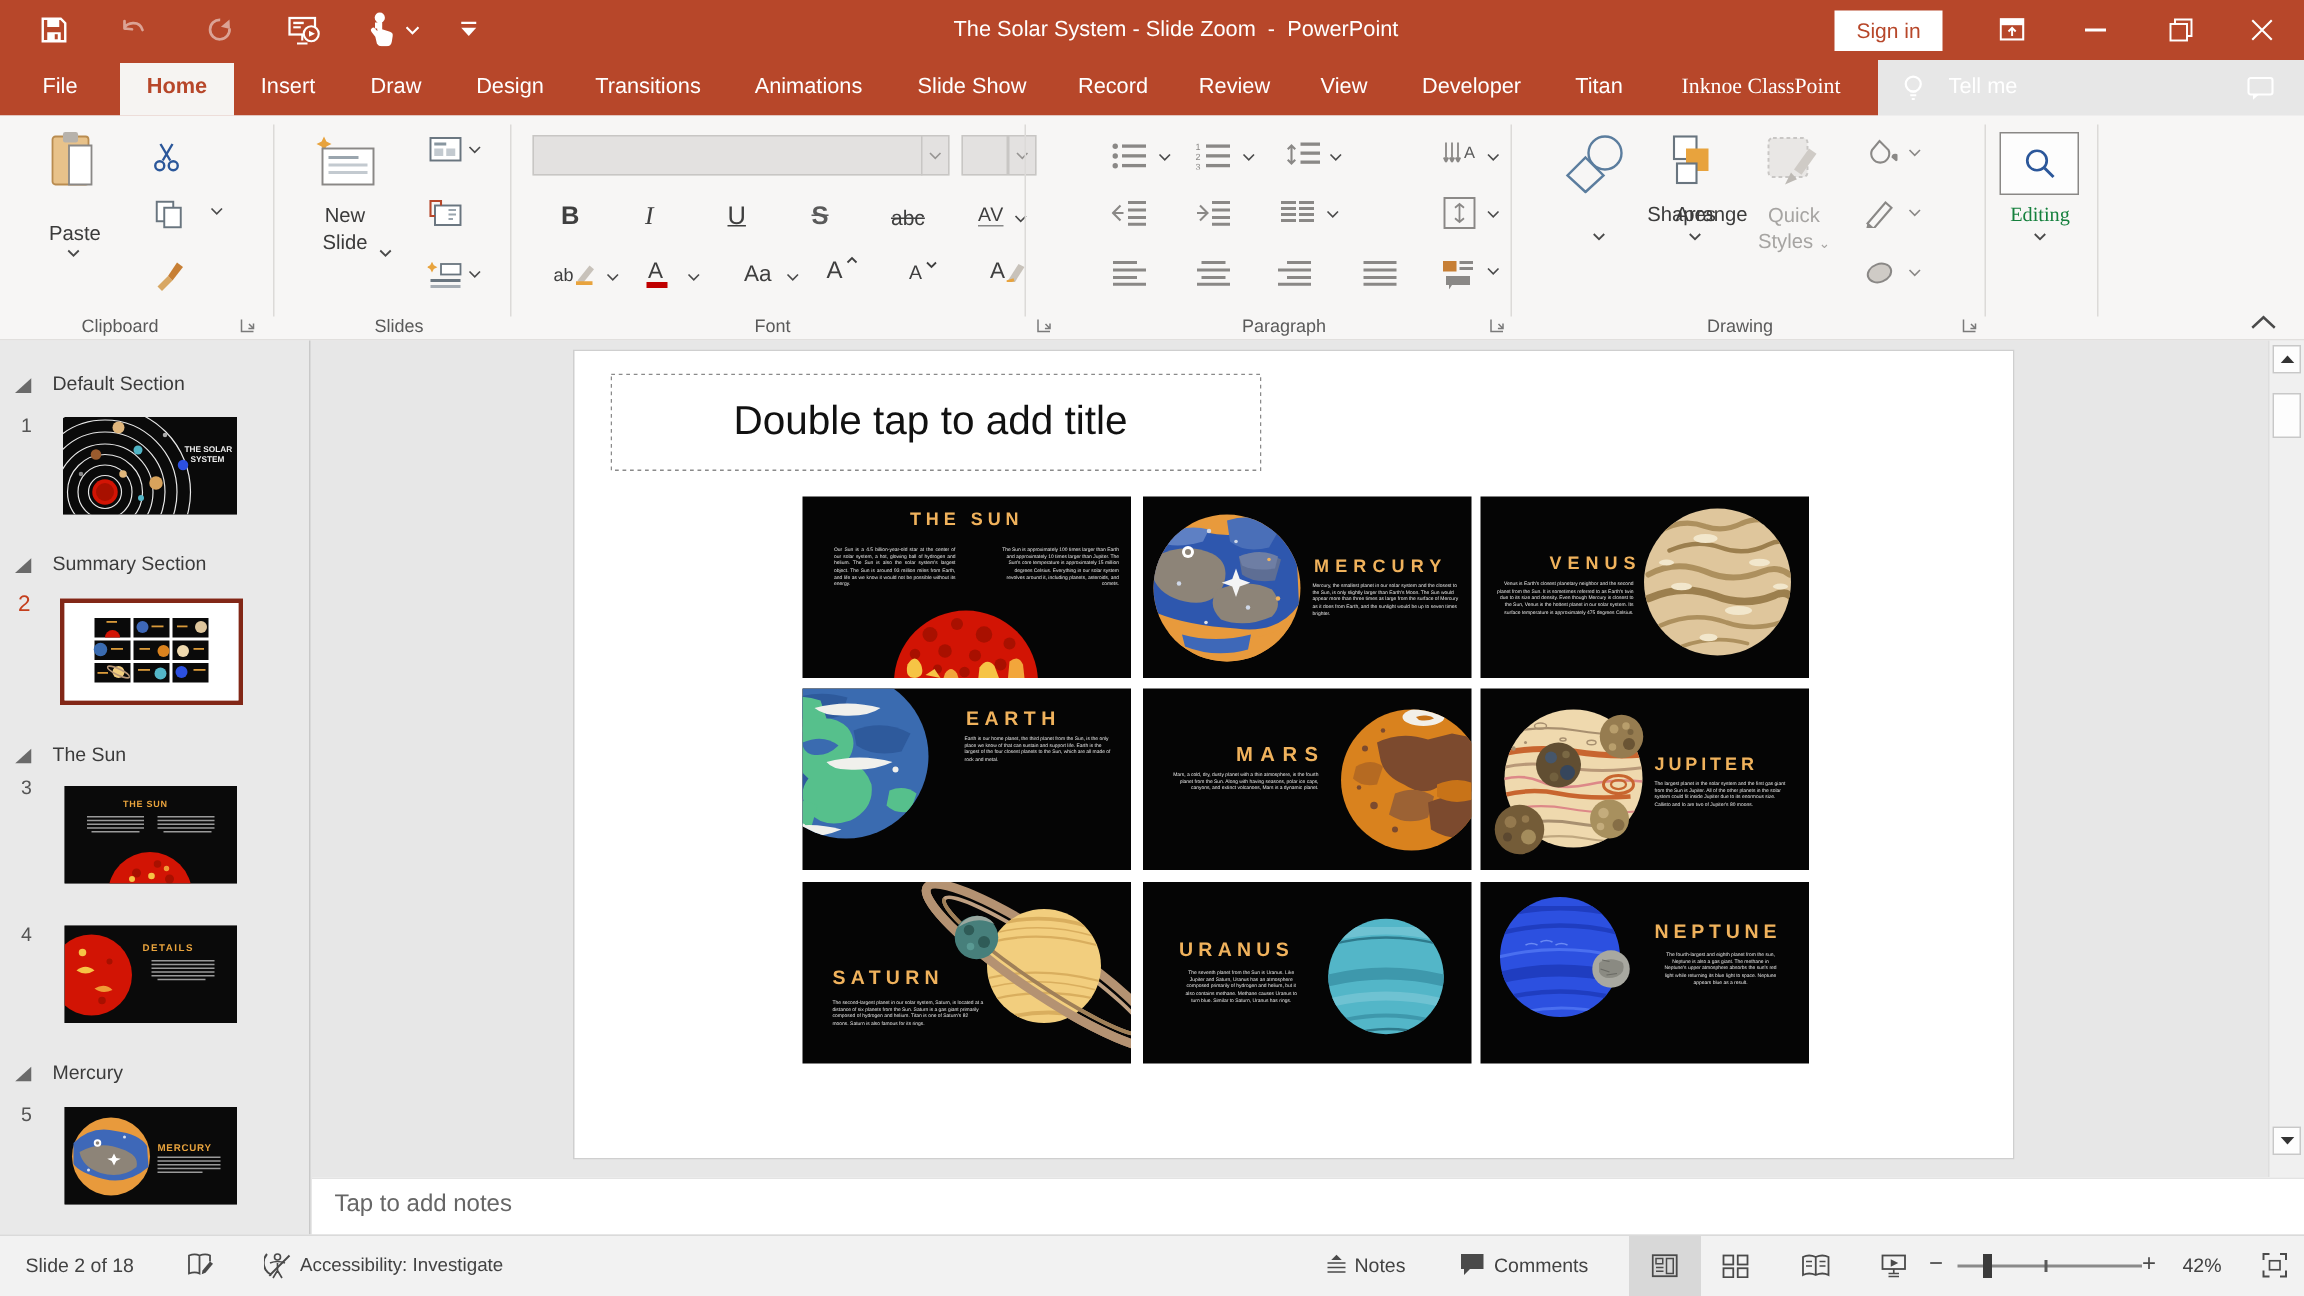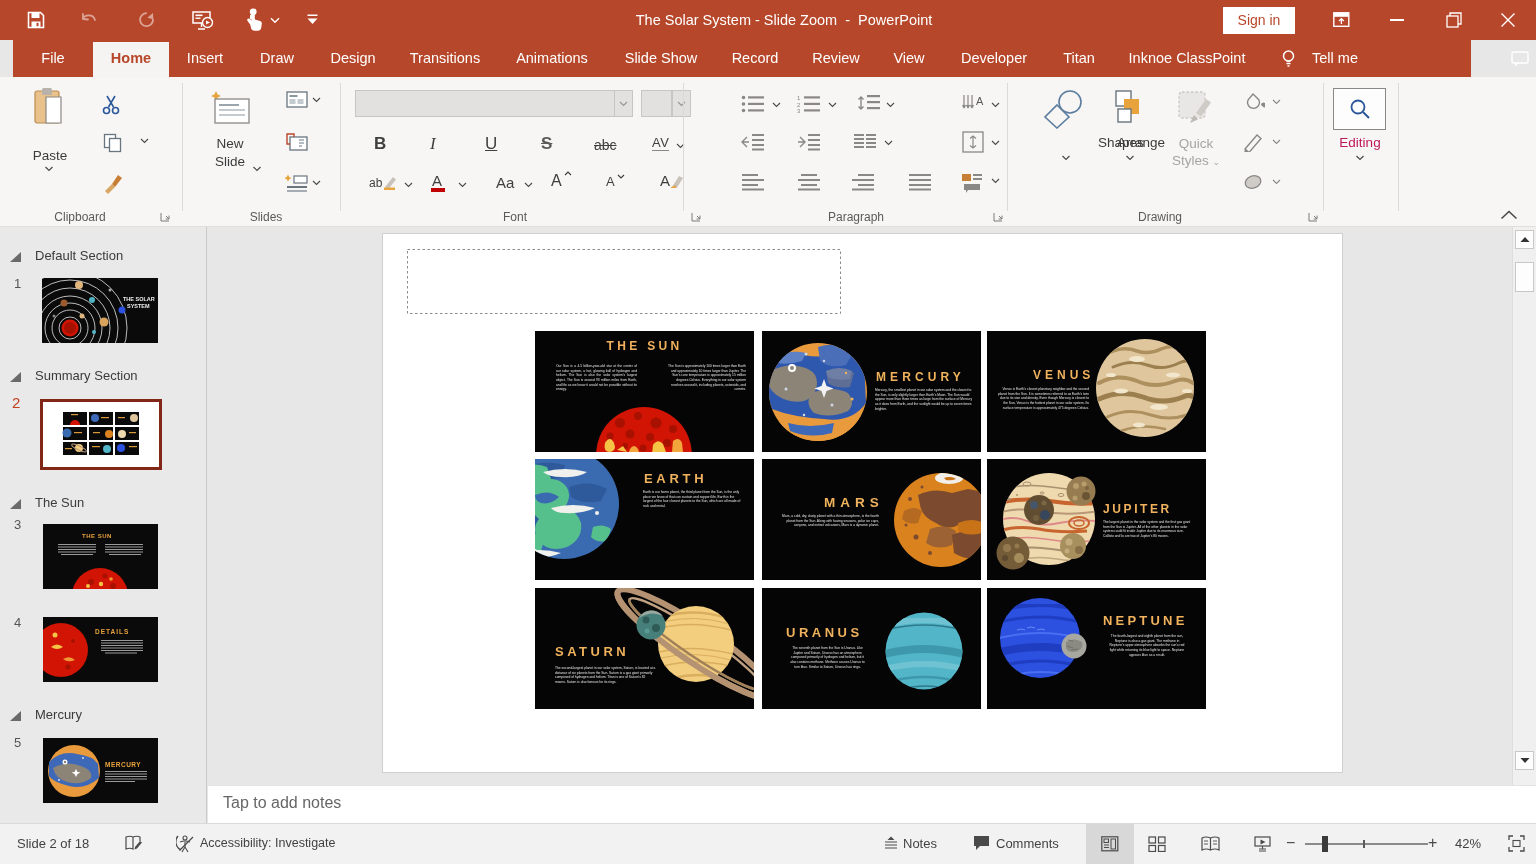--- a/index.html
+++ b/index.html
@@ -1,19 +1,19 @@
 <!DOCTYPE html>
 <html><head>
 <meta charset="utf-8">
 <style>
 * { margin:0; padding:0; box-sizing:border-box; }
 html,body { width:1536px; height:864px; overflow:hidden; background:#E7E7E7; font-family:"Liberation Sans",sans-serif; }
 .abs { position:absolute; }
 #titlebar { position:absolute; left:0; top:0; width:1536px; height:40px; background:#B7472A; }
-#tabrow { position:absolute; left:13px; top:40px; width:1458px; height:37px; background:#B7472A; }
+#tabrow { position:absolute; left:0; top:40px; width:1252px; height:37px; background:#B7472A; }
 .tab { position:absolute; top:0; height:37px; line-height:37px; color:#fff; font-size:14.5px; text-align:center; }
 #ribbon { position:absolute; left:0; top:77px; width:1536px; height:150px; background:#F7F6F5; border-bottom:1px solid #E1DFDD; }
 .gsep { position:absolute; top:6px; width:1px; height:128px; background:#DCDAD8; }
 .glabel { position:absolute; top:133px; font-size:12px; color:#5A5A5A; text-align:center; }
 .launch { position:absolute; top:135px; width:10px; height:10px; }
 #leftpanel { position:absolute; left:0; top:227px; width:207px; height:596px; background:#E9E9E9; border-right:1px solid #C9C9C9; }
 .sechdr { position:absolute; font-size:13px; color:#3B3B3B; }
 .slnum { position:absolute; font-size:13px; color:#555; }
 .thumb { position:absolute; background:#000; overflow:hidden; }
 #canvas { position:absolute; left:208px; top:227px; width:1328px; height:558px; background:#E7E7E7; }
@@ -87,21 +87,21 @@
   <div class="tab" style="left:234px;width:60px;">Draw</div>
   <div class="tab" style="left:304px;width:72px;">Design</div>
   <div class="tab" style="left:386px;width:92px;">Transitions</div>
   <div class="tab" style="left:488px;width:102px;">Animations</div>
   <div class="tab" style="left:600px;width:96px;">Slide Show</div>
   <div class="tab" style="left:706px;width:72px;">Record</div>
   <div class="tab" style="left:788px;width:70px;">Review</div>
   <div class="tab" style="left:868px;width:56px;">View</div>
   <div class="tab" style="left:934px;width:94px;">Developer</div>
   <div class="tab" style="left:1038px;width:56px;">Titan</div>
-  <div class="tab" style="left:1104px;width:140px;">Inknoe ClassPoint</div>
+  <div class="tab" style="left:1104px;width:140px;font-family:Liberation Serif, serif;">Inknoe ClassPoint</div>
   <svg class="abs" style="left:1268px;top:9px" width="15" height="20" viewBox="0 0 15 20">
     <circle cx="7.5" cy="7" r="5" fill="none" stroke="#fff" stroke-width="1.5"></circle>
     <path d="M5.5 12 l4 0 M5.5 14.5 l4 0 M6.5 17 l2 0" stroke="#fff" stroke-width="1.4"></path>
   </svg>
   <div class="tab" style="left:1290px;width:64px;">Tell me</div>
   <svg class="abs" style="left:1498px;top:11px" width="18" height="16" viewBox="0 0 18 16">
     <rect x="1" y="1" width="16" height="11" rx="1.5" fill="none" stroke="#fff" stroke-width="1.4"></rect>
     <path d="M4 12 l0 3.5 4-3.5z" fill="#fff"></path>
   </svg>
 </div>
@@ -390,21 +390,21 @@
   <svg class="launch" style="left:1308px" viewBox="0 0 10 10">
       <path d="M1 1 l0 8 8 0 M6 4 l3 3 M9 3.6 l0 3.4 -3.4 0" fill="none" stroke="#7A7A7A" stroke-width="1"></path>
     </svg>
   <div class="gsep" style="left:1323px"></div>
 
   <div class="abs" style="left:1333px;top:11px;width:53px;height:42px;background:#FDFDFD;border:1.5px solid #8A8886;"></div>
   <svg class="abs" style="left:1349px;top:21px" width="22" height="22" viewBox="0 0 22 22">
     <circle cx="9" cy="9" r="6.5" fill="none" stroke="#2B579A" stroke-width="1.8"></circle>
     <path d="M14 14 L20 20" stroke="#2B579A" stroke-width="2"></path>
   </svg>
-  <div class="abs" style="left:1325px;top:58px;width:70px;text-align:center;font-size:13.5px;color:#be185d;">Editing</div>
+  <div class="abs" style="left:1325px;top:58px;width:70px;text-align:center;font-size:13.5px;color:#15803d;font-family:Liberation Serif, serif;">Editing</div>
   <svg class="abs" style="left:1355px;top:78px" width="10" height="6" viewBox="0 0 10 6">
       <path d="M1.5 1 l3.5 3.5 3.5-3.5" fill="none" stroke="#4A4A4A" stroke-width="1.2"></path>
     </svg>
   <div class="gsep" style="left:1398px"></div>
   <svg class="abs" style="left:1500px;top:133px" width="18" height="10" viewBox="0 0 18 10">
       <path d="M1.5 8.5 L9 1.5 l7.5 7" fill="none" stroke="#4A4A4A" stroke-width="1.6"></path>
     </svg>
 </div>
 <div id="leftpanel">
   <svg class="abs" style="left:10px;top:25px" width="11" height="10" viewBox="0 0 11 10">
@@ -568,20 +568,21 @@
   <div class="abs" style="left:1307px;top:524px;width:19px;height:19px;background:#FDFDFD;border:1px solid #C8C8C8;"></div>
   <svg class="abs" style="left:1312px;top:530px" width="10" height="7" viewBox="0 0 10 7">
       <path d="M5 6 L9.5 1 L0.5 1z" fill="#333"></path>
     </svg>
 </div>
 <div id="slide">
 
   <svg class="abs" style="left:24px;top:15px" width="434" height="65" viewBox="0 0 434 65">
       <rect x="0.5" y="0.5" width="433" height="64" fill="none" stroke="#8A8A8A" stroke-width="1" stroke-dasharray="2.5 2.5"></rect>
     </svg>
+  <div class="abs" style="left:106px;top:31px;font-size:27px;color:#111;">Double tap to add title</div>
 
   <div class="card" style="left:152px;top:97px;width:219px;height:121px;">
     <div class="ptitle" style="left:0;top:8px;width:219px;text-align:center;font-size:12px;letter-spacing:3.3px;">THE SUN</div>
     <div class="ptext" style="left:21px;top:33px;width:81px;text-align:justify;">Our Sun is a 4.5 billion-year-old star at the center of our solar system, a hot, glowing ball of hydrogen and helium. The Sun is also the solar system's largest object. The Sun is around 93 million miles from Earth, and life as we know it would not be possible without its energy.</div>
     <div class="ptext" style="left:130px;top:33px;width:81px;text-align:right;">The Sun is approximately 100 times larger than Earth and approximately 10 times larger than Jupiter. The Sun's core temperature is approximately 15 million degrees Celsius. Everything in our solar system revolves around it, including planets, asteroids, and comets.</div>
     <svg class="abs" style="left:0;top:0" width="219" height="121" viewBox="0 0 219 121">
       <defs>
           <clipPath id="sunclip">
             <circle cx="109" cy="124" r="48"></circle>
           </clipPath>

